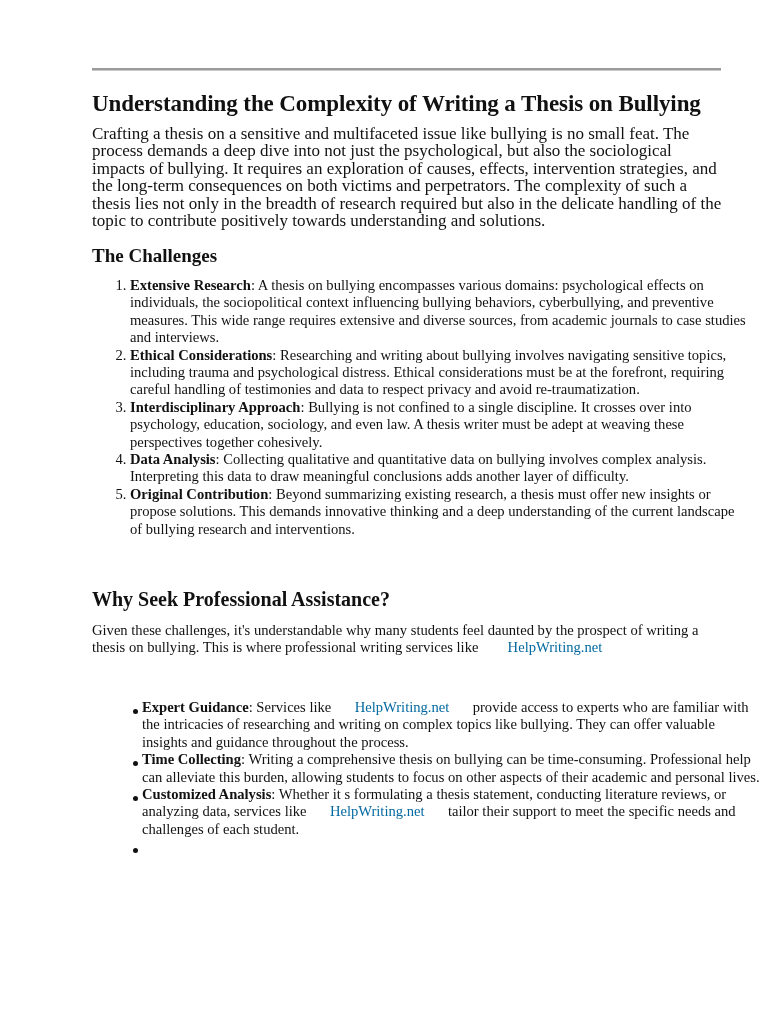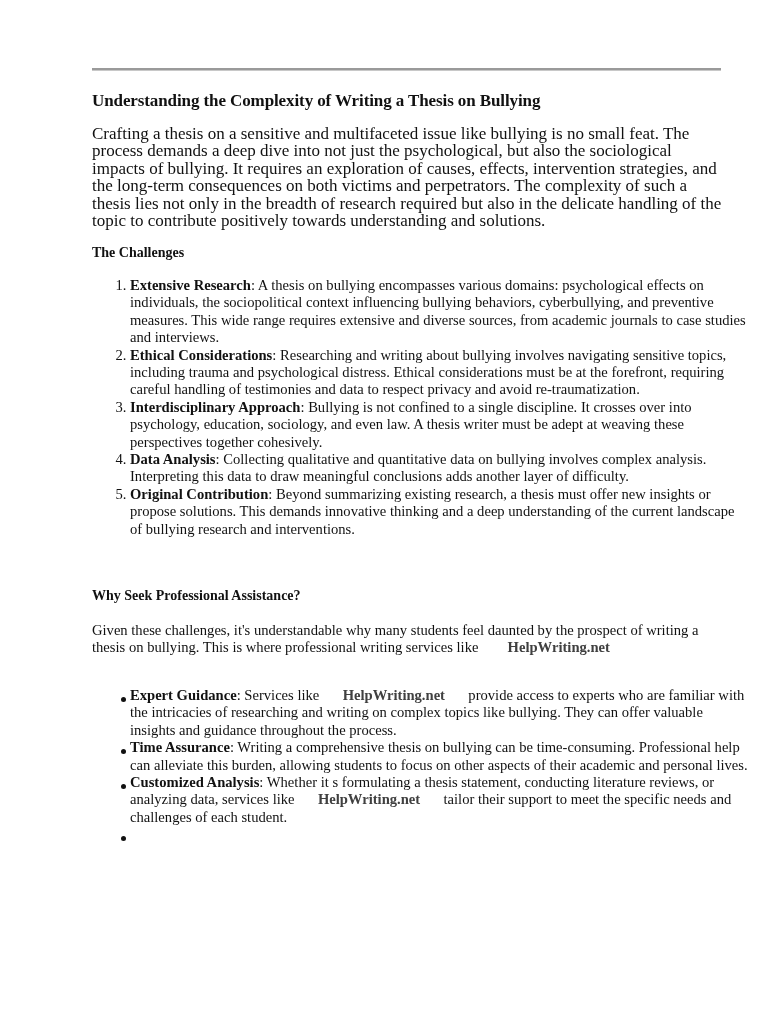--- a/index.html
+++ b/index.html
@@ -7,56 +7,56 @@
       width: 768px; height: 1024px; overflow: hidden; position: relative;
       font-family: "Liberation Serif", "DejaVu Serif", serif;
       color: #111111;
     }
     .rule {
       position: absolute; left: 92px; top: 68px; width: 629px; height: 2px;
       background: #9a9a9a; border-bottom: 1px solid #c8c8c8;
     }
     h1 {
       position: absolute; left: 92px; top: 91px; margin: 0;
-      font-size: 17px; font-weight: bold; letter-spacing: -0.1px; white-space: nowrap;
+      font-size: 23px; font-weight: bold; letter-spacing: -0.1px; white-space: nowrap;
     }
     .intro {
       position: absolute; left: 92px; top: 125px; width: 632px; margin: 0;
       font-size: 17px; line-height: 17.4px;
     }
     h2.sub {
       position: absolute; left: 92px; top: 245px; margin: 0;
-      font-size: 14px; font-weight: bold;
+      font-size: 19px; font-weight: bold;
     }
     ol.challenges {
       position: absolute; left: 92px; top: 277px; width: 620px; margin: 0;
       padding-left: 38px; font-size: 14.6px; line-height: 17.4px;
     }
     ol.challenges li { padding-left: 0; }
     ol.challenges li::marker { font-weight: normal; }
     h2.why {
       position: absolute; left: 92px; top: 588px; margin: 0;
-      font-size: 14px; font-weight: bold; white-space: nowrap;
+      font-size: 20px; font-weight: bold; white-space: nowrap;
     }
     .why-p {
       position: absolute; left: 92px; top: 622px; width: 620px; margin: 0;
       font-size: 14.6px; line-height: 17.4px;
     }
     ul.benefits {
-      position: absolute; left: 92px; top: 687px; width: 620px; margin: 0;
+      position: absolute; left: 92px; top: 687px; width: 620px; margin: 12px;
       padding-left: 38px; font-size: 14.6px; line-height: 17.4px; list-style: none;
     }
     ul.benefits li { position: relative; }
     ul.benefits li::before {
       content: ""; position: absolute; left: -9px; top: 10px;
       width: 5px; height: 5px; border-radius: 50%; background: #111;
     }
     b { font-weight: bold; }
     a.link {
-      color: #404040; font-weight: bold; text-decoration: none;
+      color: #0369a1; font-weight: normal; text-decoration: none;
       padding: 0 1.6em;
     }
     a.link.tight-left { padding-left: 2.0em; }
     .empty-li { height: 17.4px; }
   </style>
 </head>
 <body>
 
 <div class="rule"></div>
 
@@ -73,16 +73,16 @@
   <li><b>Data Analysis</b><span>: </span><span>Collecting qualitative and quantitative data on bullying involves complex analysis. Interpreting this data to draw meaningful conclusions adds another layer of difficulty.</span></li>
   <li><b>Original Contribution</b><span>: </span><span>Beyond summarizing existing research, a thesis must offer new insights or propose solutions. This demands innovative thinking and a deep understanding of the current landscape of bullying research and interventions.</span></li>
 </ol>
 
 <h2 class="why">Why Seek Professional Assistance?</h2>
 
 <p class="why-p"><span>Given these challenges, it's understandable why many students feel daunted by the prospect of writing a thesis on bullying. This is where professional writing services like</span><a class="link tight-left">HelpWriting.net</a><br></p>
 
 <ul class="benefits">
   <li><b>Expert Guidance</b><span>: </span><span>Services like</span><a class="link">HelpWriting.net</a><span>provide access to experts who are familiar with the intricacies of researching and writing on complex topics like bullying. They can offer valuable insights and guidance throughout the process.</span></li>
-  <li><b>Time Assurance</b><span>: </span><span>Writing a comprehensive thesis on bullying can be time-consuming. Professional help can alleviate this burden, allowing students to focus on other aspects of their academic and personal lives.</span></li>
+  <li><b>Time Collecting</b><span>: </span><span>Writing a comprehensive thesis on bullying can be time-consuming. Professional help can alleviate this burden, allowing students to focus on other aspects of their academic and personal lives.</span></li>
   <li><b>Customized Analysis</b><span>: </span><span>Whether it s formulating a thesis statement, conducting literature reviews, or analyzing data, services like</span><a class="link">HelpWriting.net</a><span>tailor their support to meet the specific needs and challenges of each student.</span></li>
   <li class="empty-li"></li>
 </ul>
 
 </body></html>

